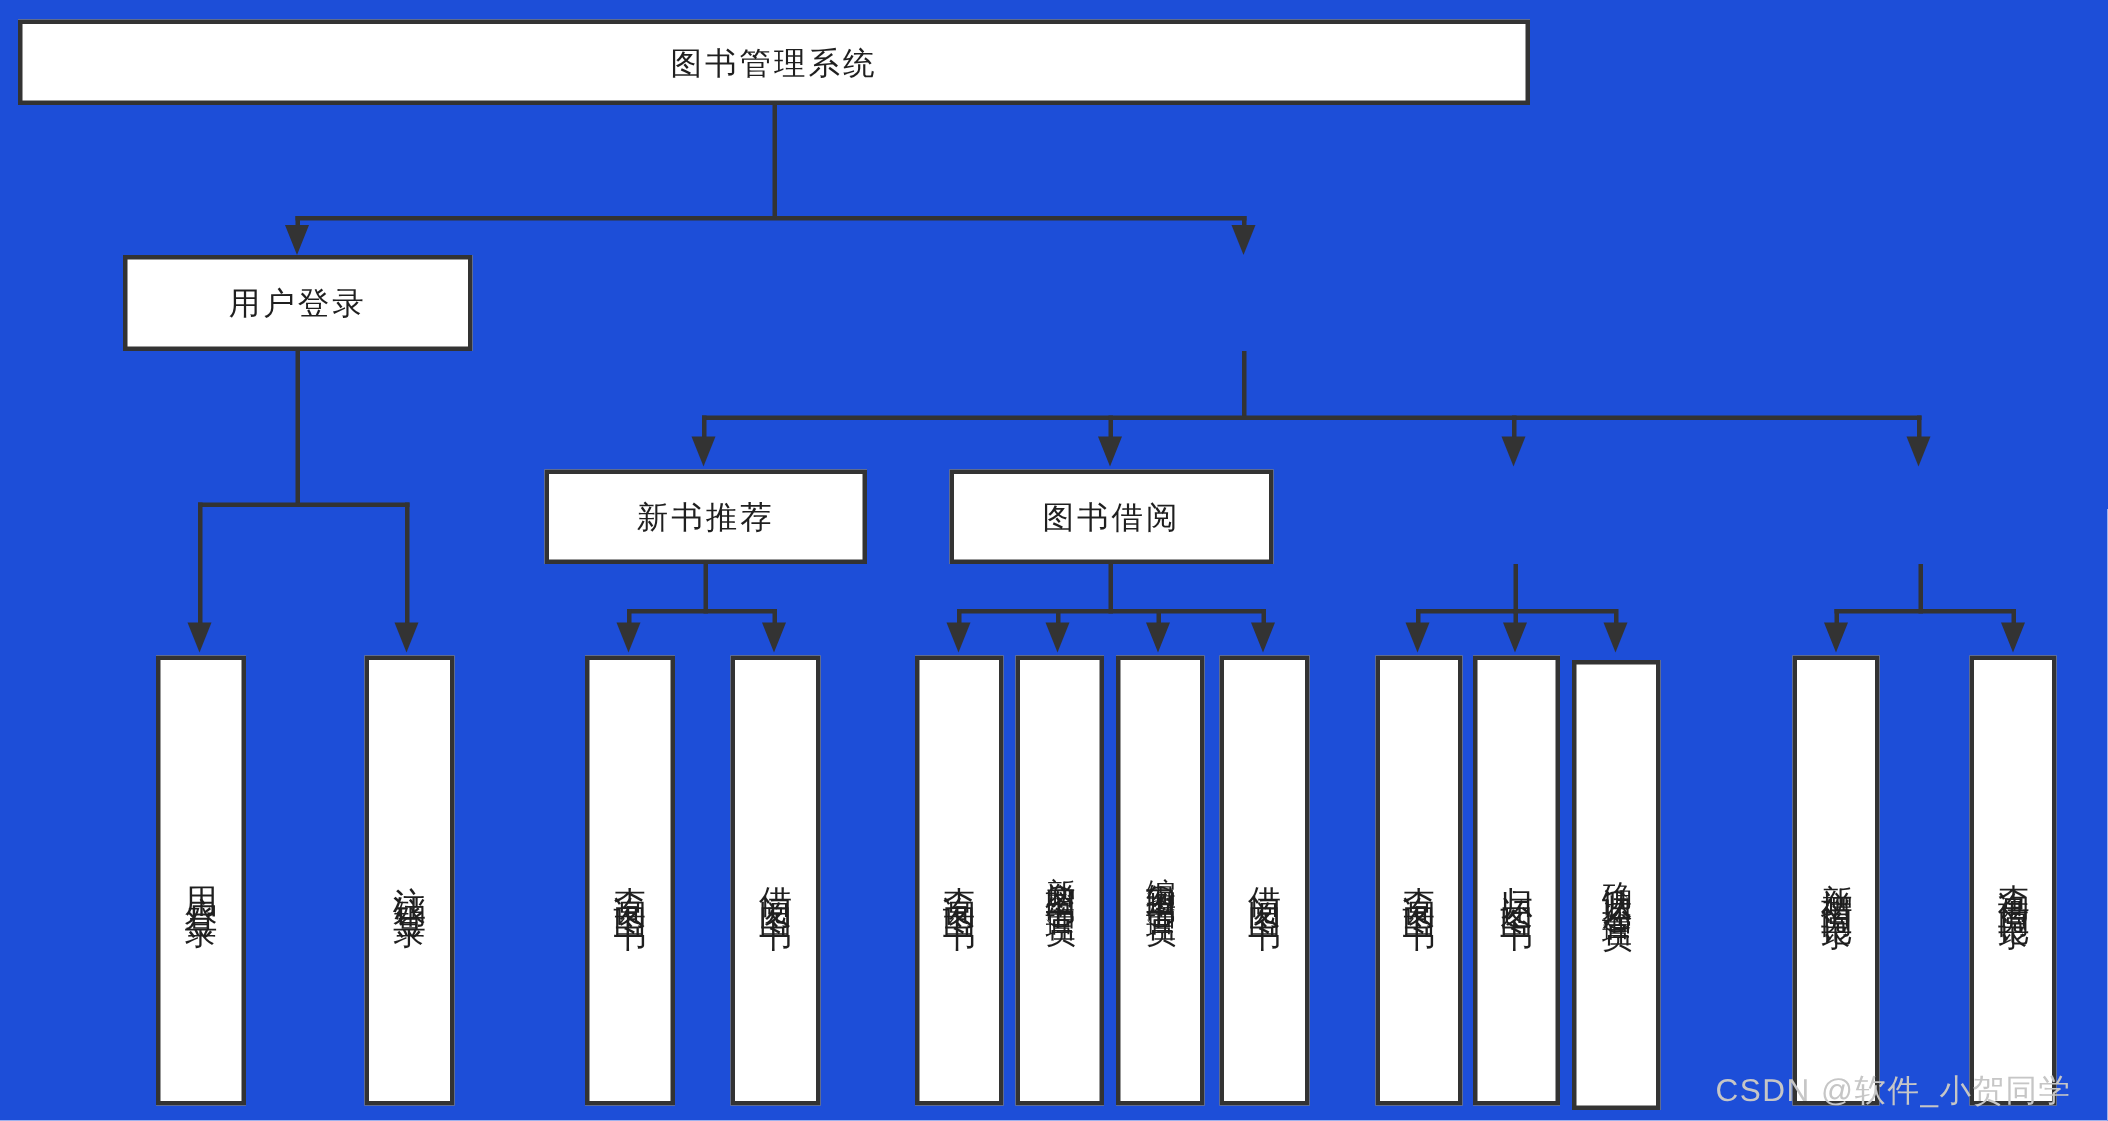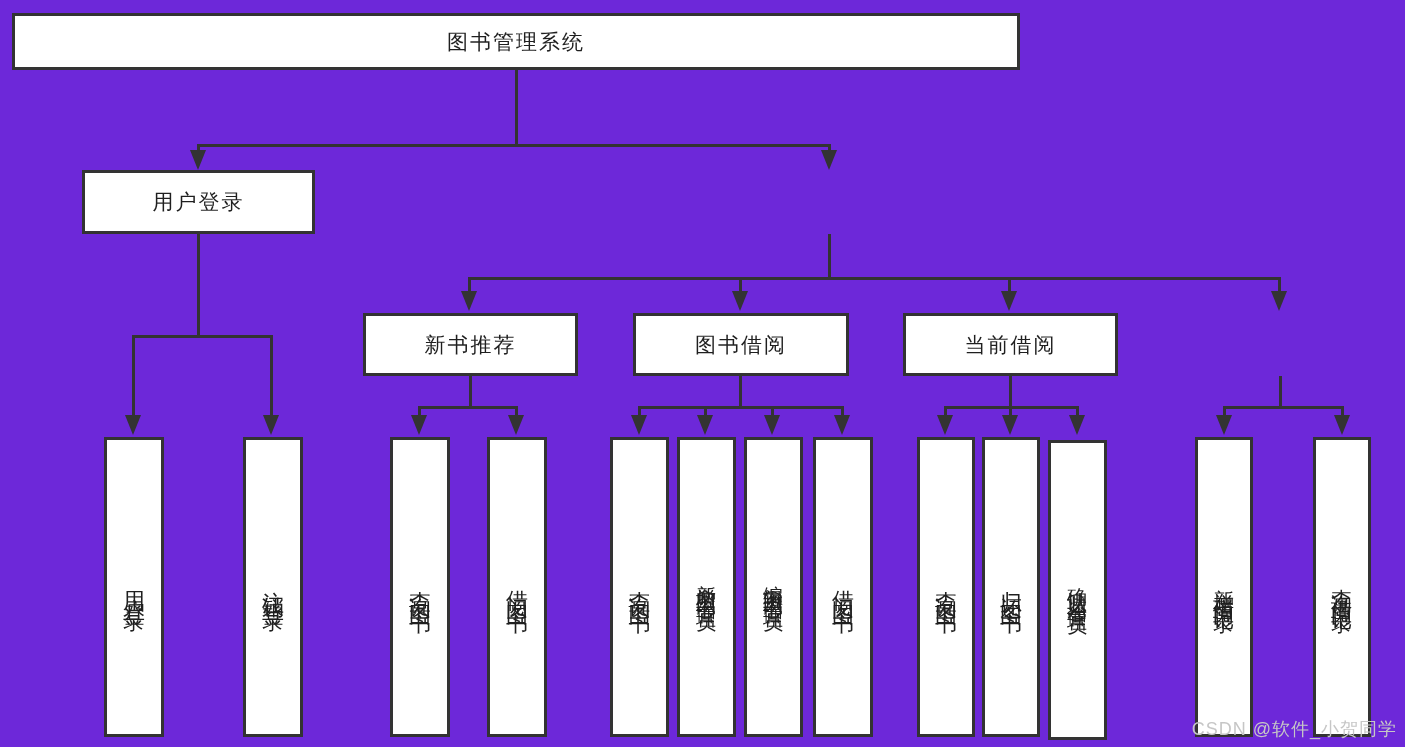--- a/index.html
+++ b/index.html
@@ -1,17 +1,17 @@
 <!DOCTYPE html>
 <html><head>
 <meta charset="utf-8">
 <style>
   html,body{margin:0;padding:0;background:#fff;}
   #canvas{
-    position:relative;width:1405px;height:747px;background:#6d28d9;overflow:hidden;
+    position:relative;width:1405px;height:747px;background:#1d4ed8;overflow:hidden;
     font-family:"Liberation Sans","DejaVu Sans",sans-serif;color:#1f1f1f;
   }
   .node{
     position:absolute;box-sizing:border-box;border:3px solid #333;background:#fff;
     display:flex;align-items:center;justify-content:center;
     font-size:21px;letter-spacing:2px;white-space:nowrap;
   }
   .leaf{
     position:absolute;box-sizing:border-box;border:3px solid #333;background:#fff;
     display:flex;align-items:center;justify-content:center;
@@ -20,22 +20,22 @@
     writing-mode:vertical-rl;font-size:22px;line-height:1;letter-spacing:7px;
   }
   .vl{position:absolute;width:3px;background:#333;}
   .hl{position:absolute;height:3px;background:#333;}
   .ar{
     position:absolute;width:0;height:0;
     border-left:8px solid transparent;border-right:8px solid transparent;
     border-top:20px solid #333;
   }
   #watermark{
-    position:absolute;right:8px;bottom:6px;z-index:5;
-    color:#c6c6c6;font-size:18px;letter-spacing:1px;white-space:nowrap;
+    position:absolute;right:24px;bottom:6px;z-index:5;
+    color:#c6c6c6;font-size:21px;letter-spacing:1px;white-space:nowrap;
   }
 </style>
 </head>
 <body>
 
 <div id="canvas">
 
   <div class="node" style="left:12px;top:13px;width:1008px;height:57px;">
     <span>图书管理系统</span>
   </div>
@@ -67,23 +67,20 @@
   <div class="vl" style="left:1008px;top:277px;height:17px;"></div>
   <div class="ar" style="left:1001px;top:291px;"></div>
   <div class="vl" style="left:1278px;top:277px;height:17px;"></div>
   <div class="ar" style="left:1271px;top:291px;"></div>
 
   <div class="node" style="left:363px;top:313px;width:215px;height:63px;">
     <span>新书推荐</span>
   </div>
   <div class="node" style="left:633px;top:313px;width:216px;height:63px;">
     <span>图书借阅</span>
-  </div>
-  <div class="node" style="left:903px;top:313px;width:215px;height:63px;">
-    <span>当前借阅</span>
   </div>
 
   <div class="vl" style="left:469px;top:376px;height:33px;"></div>
   <div class="vl" style="left:739px;top:376px;height:33px;"></div>
   <div class="vl" style="left:1009px;top:376px;height:33px;"></div>
   <div class="vl" style="left:1279px;top:376px;height:33px;"></div>
 
   <div class="hl" style="left:418px;top:406px;width:100px;"></div>
   <div class="hl" style="left:638px;top:406px;width:206px;"></div>
   <div class="hl" style="left:944px;top:406px;width:134px;"></div>

